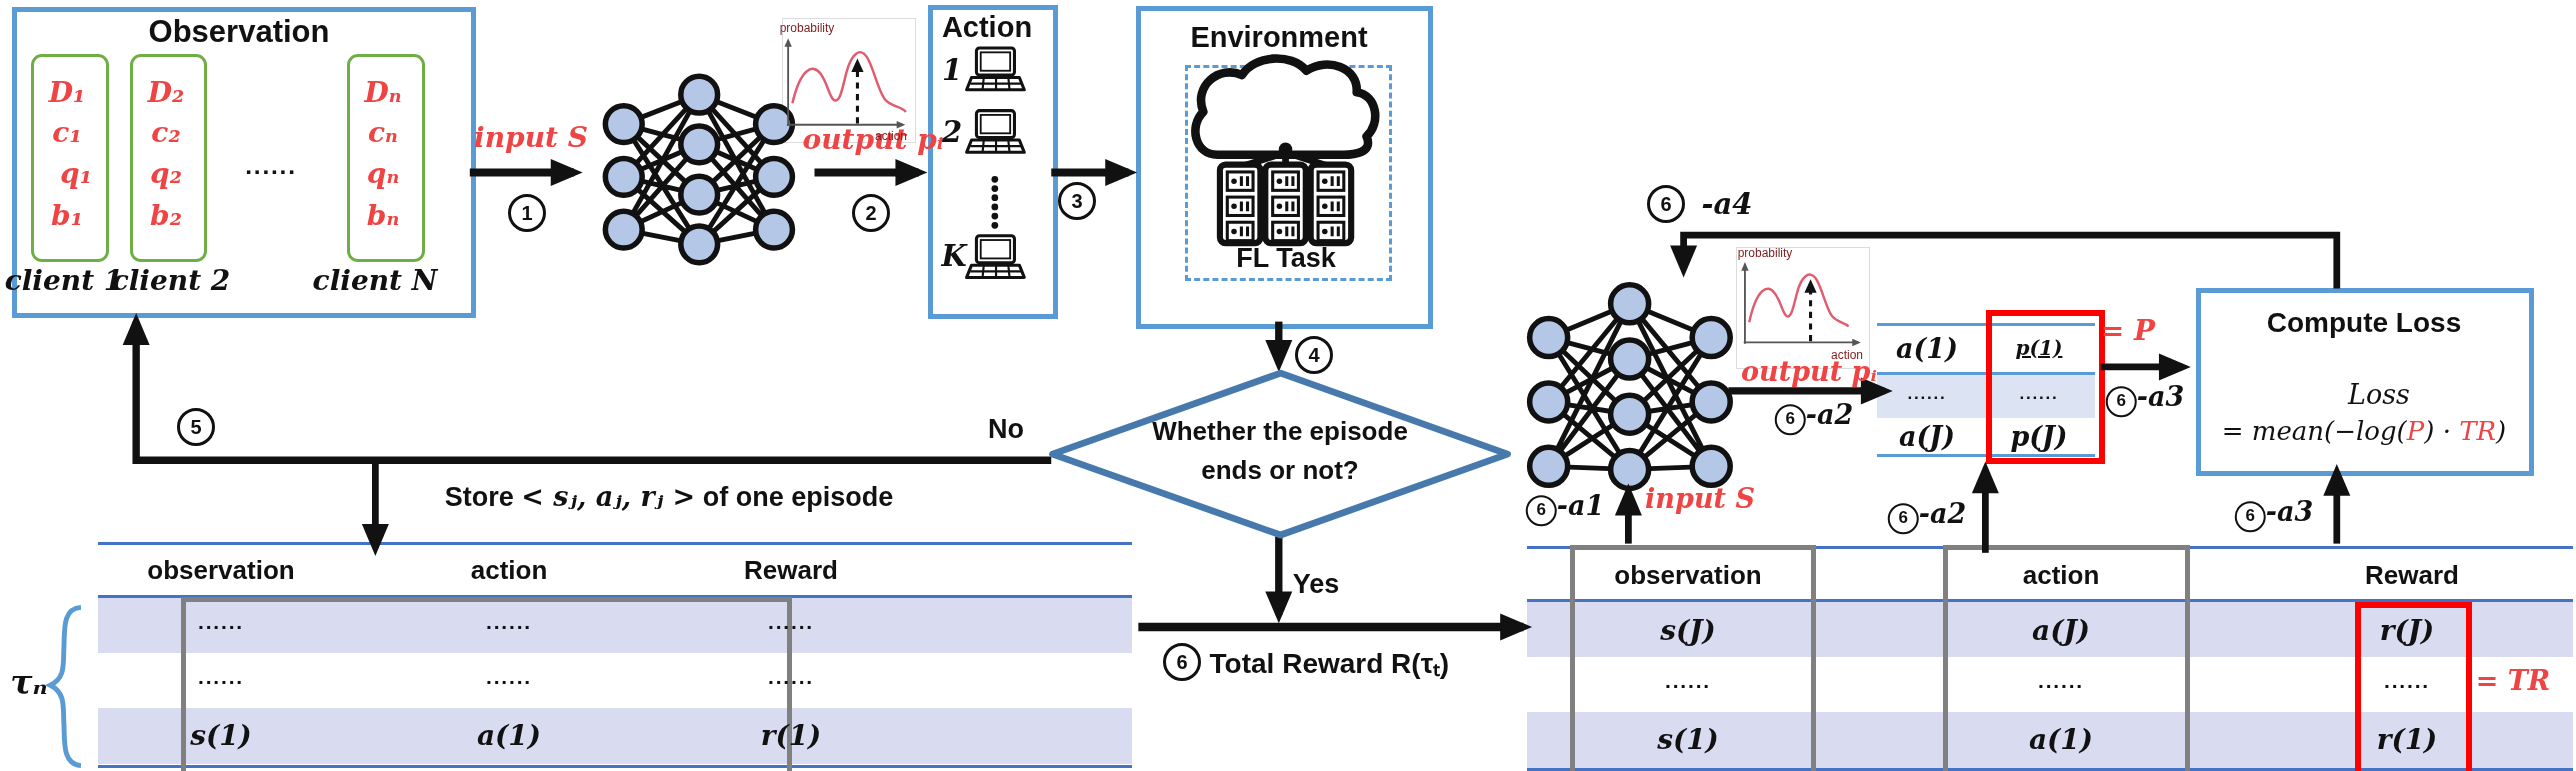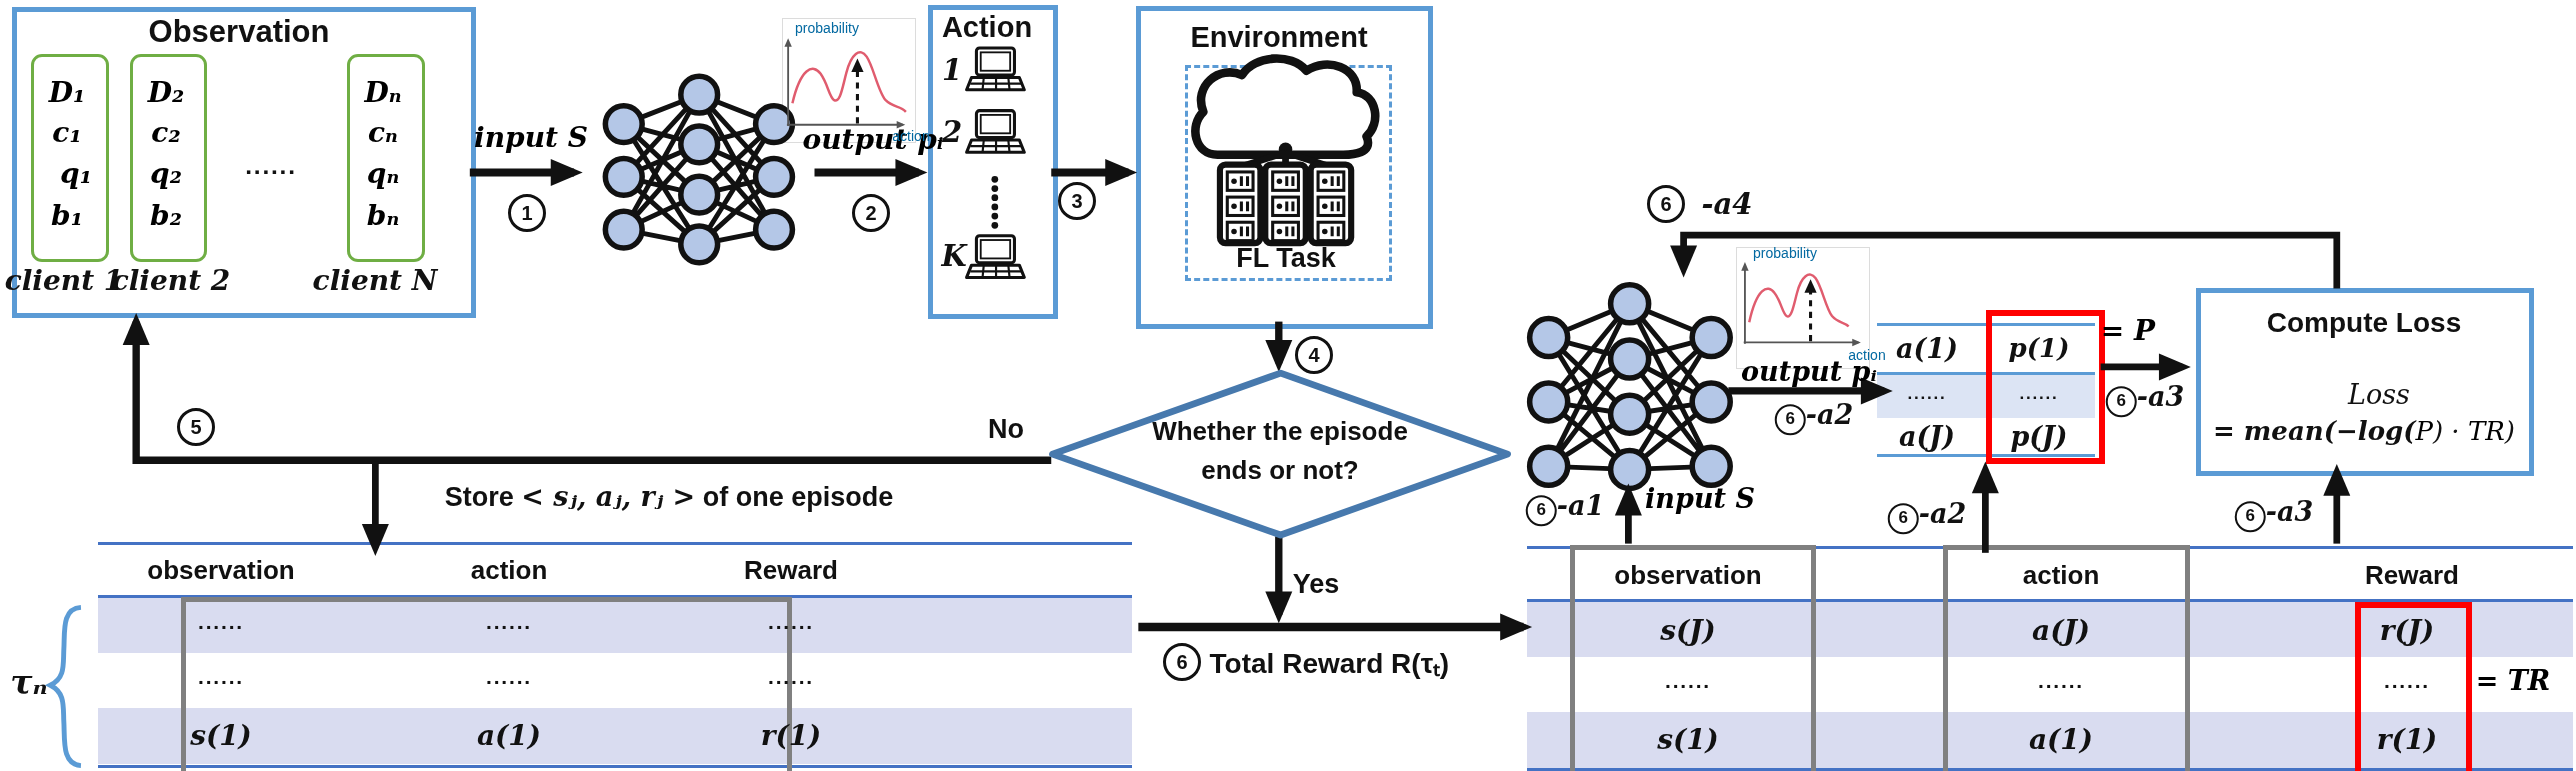--- a/index.html
+++ b/index.html
@@ -2,22 +2,22 @@
 <html style="font-size:9.8px"><head>
 <meta charset="utf-8">
 <style>
   html,body{margin:0;padding:0;background:#fff;}
   .stage{position:relative;width:2576px;height:772px;background:#fff;overflow:hidden;
          font-family:"Liberation Sans",sans-serif;color:#111;}
   .t{position:absolute;transform:translate(-50%,-50%);white-space:nowrap;color:#111;}
   .tl{position:absolute;transform:translateY(-50%);white-space:nowrap;color:#111;display:flex;align-items:center;}
   .sb{font-weight:bold;font-family:"Liberation Sans",sans-serif;}
   .math{font-family:"DejaVu Serif","DejaVu Sans",serif;font-style:italic;font-weight:bold;}
-  .red{color:#000000;}
-  .axis{font-family:"Liberation Sans",sans-serif;font-size:14px;color:#0369a1;margin-left:20px;}
+  .red{color:#ef4444;}
+  .axis{font-family:"Liberation Sans",sans-serif;font-size:12px;color:#7f1d1d;}
   .dots{font-weight:bold;letter-spacing:1.8px;font-family:"Liberation Sans",sans-serif;}
   .circ{display:inline-flex;align-items:center;justify-content:center;width:32px;height:32px;
         border:3.1px solid #111;border-radius:50%;font-weight:bold;font-size:20px;flex:0 0 auto;
         font-family:"Liberation Sans",sans-serif;background:#fff0;}
   .circ.s{width:27px;height:27px;border-width:2.5px;font-size:17px;}
   .bluebox{position:absolute;border:5.5px solid #5B9BD5;background:transparent;}
   .greenbox{position:absolute;border:3.7px solid #6FAE44;border-radius:11px;background:transparent;}
   .graybox{position:absolute;border:5.5px solid #808080;background:transparent;}
   .redbox{position:absolute;border:6.1px solid #ff0000;background:transparent;}
   .dashbox{position:absolute;border:3.7px dashed #5B9BD5;background:transparent;}
@@ -263,34 +263,34 @@
   </div>
 
   <div class="t axis z4" style="left:1765px;top:253px;">probability</div>
   <div class="t axis z4" style="left:1847px;top:355px;">action</div>
   <div class="t math red z4" style="left:1809px;top:371px;font-size:27px;">output pᵢ</div>
   <div class="t z4" style="left:1814px;top:417px;">
     <span class="circ s">6</span><span class="math" style="font-size:27px;">-a2</span>
   </div>
 
   <div class="t math z4" style="left:1927px;top:348px;font-size:27px;">a(1)</div>
-  <div class="t math z4" style="left:2039px;top:348px;font-size:26px;">p(1)</div>
+  <div class="t math z4" style="left:2039px;top:348px;font-size:20px;text-decoration:underline;">p(1)</div>
   <div class="t dots z4" style="left:1927px;top:394px;font-size:17px;">......</div>
   <div class="t dots z4" style="left:2039px;top:394px;font-size:17px;">......</div>
   <div class="t math z4" style="left:1927px;top:436px;font-size:27px;">a(J)</div>
   <div class="t math z4" style="left:2039px;top:436px;font-size:27px;">p(J)</div>
   <div class="t math red z4" style="left:2128px;top:330px;font-size:28px;">= P</div>
   <div class="t z4" style="left:2145px;top:399px;">
     <span class="circ s">6</span><span class="math" style="font-size:27px;">-a3</span>
   </div>
 
   <div class="t sb z4" style="left:2364px;top:323px;font-size:28px;">Compute Loss</div>
   <div class="t math z4" style="left:2379px;top:394px;font-size:27px;font-weight:normal;">Loss</div>
   <div class="t z4" style="left:2364px;top:431px;font-size:26px;">
-    <span class="math" style="font-weight:bold;">= mean(−log(</span><span class="math red" style="font-weight:normal;">P</span><span class="math" style="font-weight:normal;">) · </span><span class="math red" style="font-weight:normal;">TR</span><span class="math" style="font-weight:normal;">)</span>
+    <span class="math" style="font-weight:normal;">= mean(−log(</span><span class="math red" style="font-weight:normal;">P</span><span class="math" style="font-weight:normal;">) · </span><span class="math red" style="font-weight:normal;">TR</span><span class="math" style="font-weight:normal;">)</span>
   </div>
 
   <div class="t z4" style="left:1565px;top:508px;">
     <span class="circ s">6</span><span class="math" style="font-size:27px;">-a1</span>
   </div>
   <div class="t math red z4" style="left:1700px;top:498px;font-size:27px;">input S</div>
   <div class="t z4" style="left:1927px;top:516px;">
     <span class="circ s">6</span><span class="math" style="font-size:27px;">-a2</span>
   </div>
   <div class="t z4" style="left:2274px;top:514px;">

